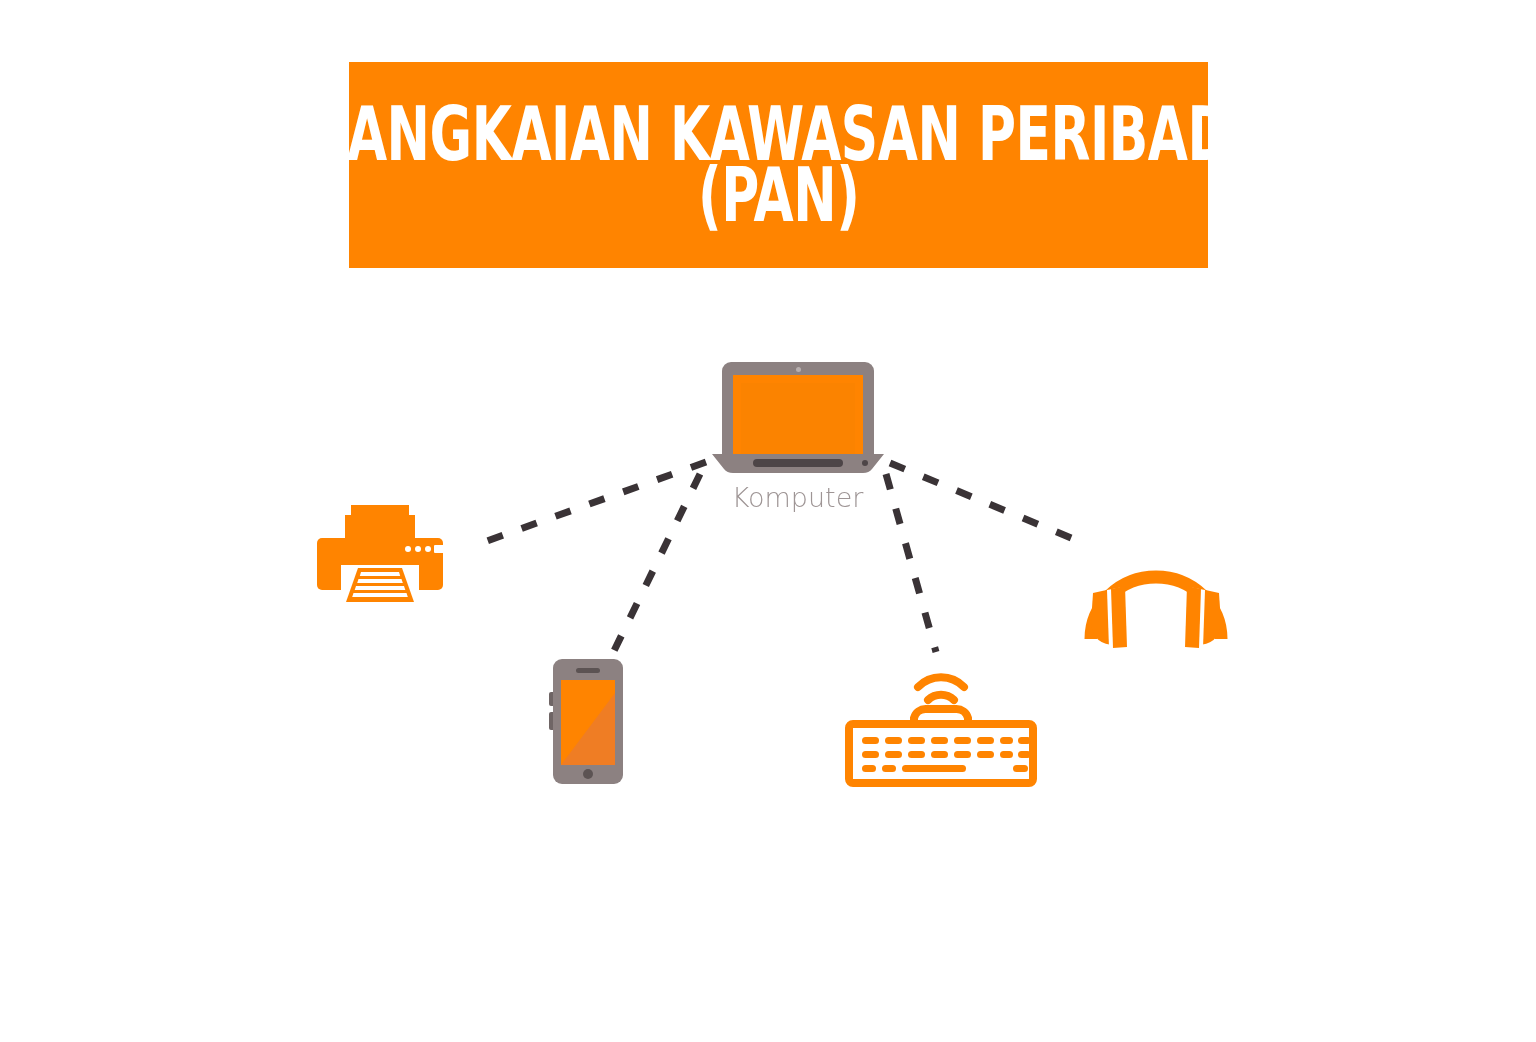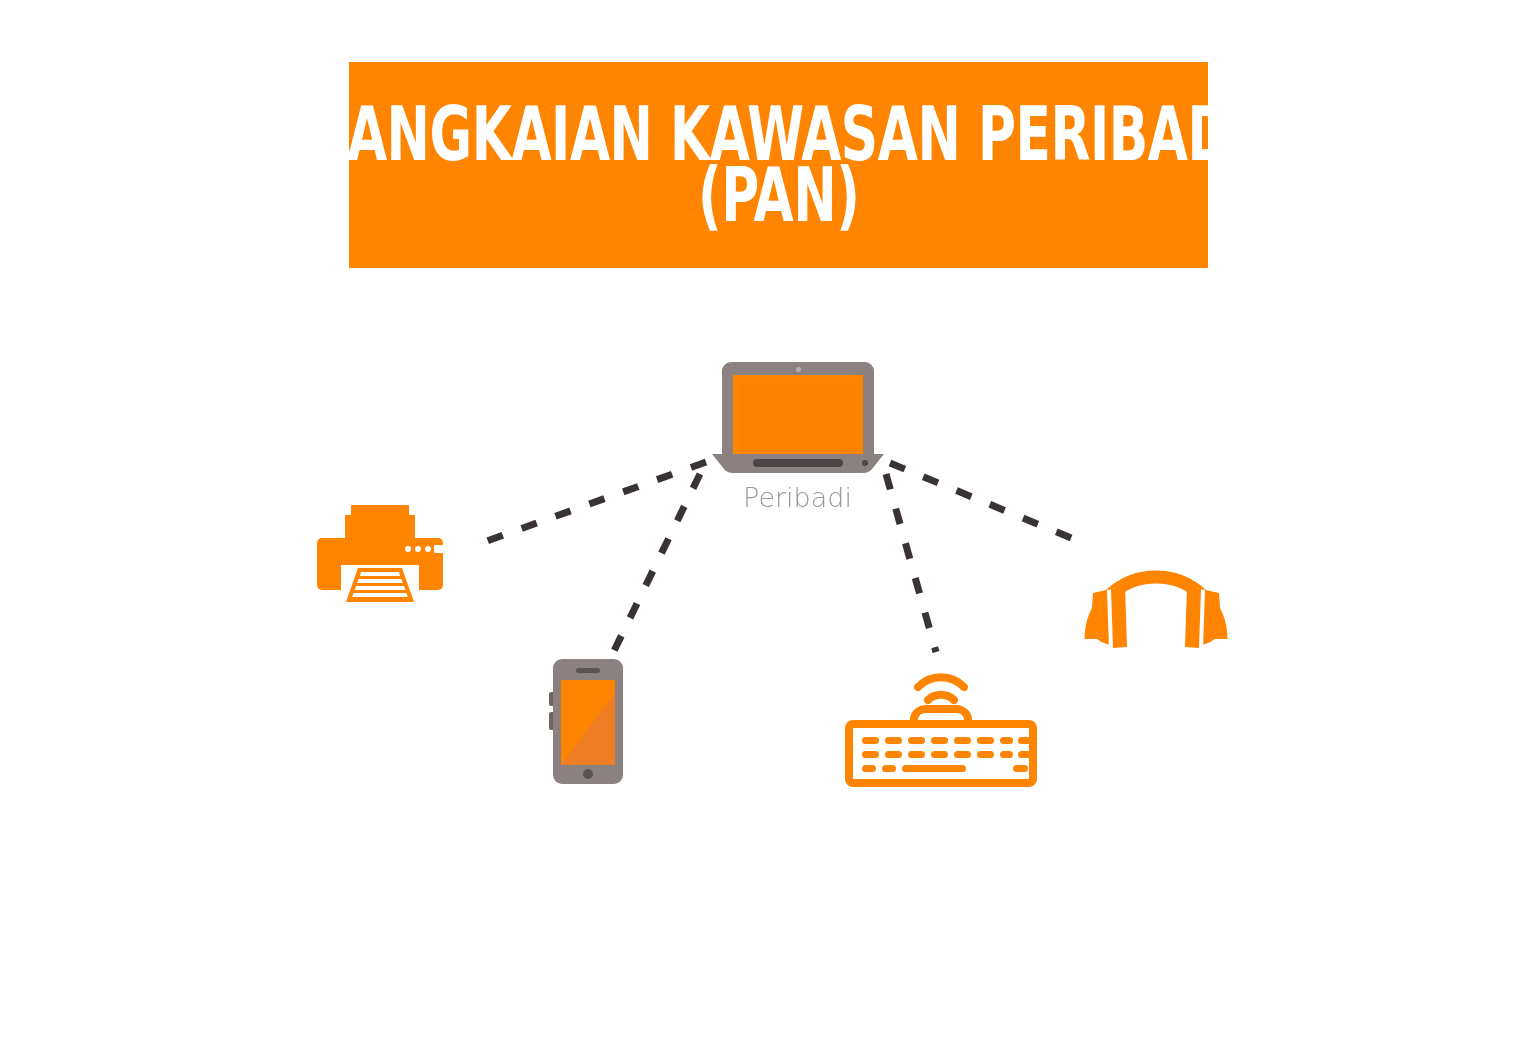--- a/index.html
+++ b/index.html
@@ -183,21 +183,21 @@
       </div>
     </div>
     <svg id="laptop-base-shape" viewBox="0 0 172 19" xmlns="http://www.w3.org/2000/svg" style="position:absolute;left:0;top:92px;">
       <path d="M0,0 H172 L160,15 Q157,19 151,19 H21 Q15,19 12,15 Z" fill="#8c8181"></path>
     </svg>
     <div id="laptop-trackpad"></div>
     <div id="laptop-dot"></div>
   </div>
 
   <div id="laptop-label">
-    <div>Peribadi</div>
+    <div>Komputer</div>
   </div>
 
   <div class="device" id="printer">
     <svg class="icon-svg" viewBox="0 0 148 100" xmlns="http://www.w3.org/2000/svg">
 
       <path d="M38,0 H96 V29 H38 Z" fill="#ff8400"></path>
       <path d="M32,10 H38 V34 H32 Z" fill="#ff8400"></path>
       <path d="M96,10 H102 V34 H96 Z" fill="#ff8400"></path>
       <path d="M32,28 H102 V34 H32 Z" fill="#ff8400"></path>
 

